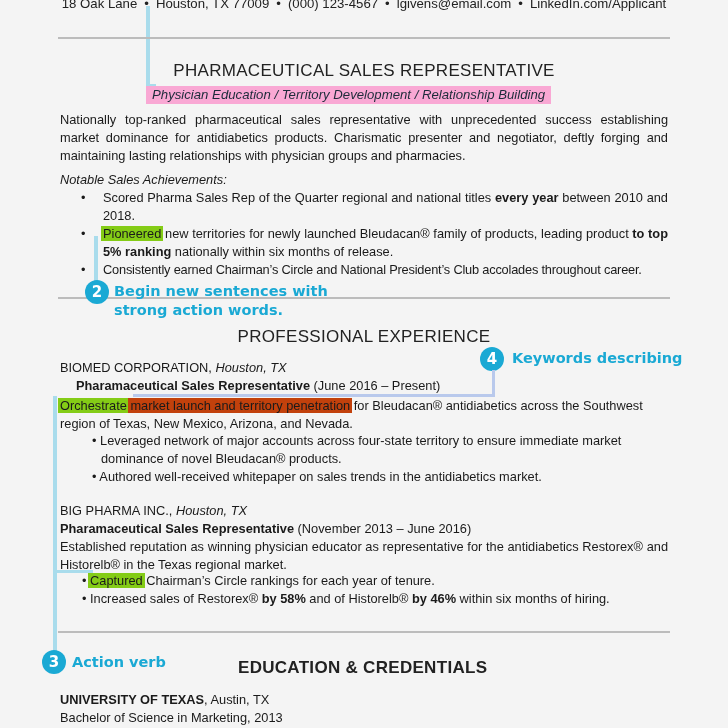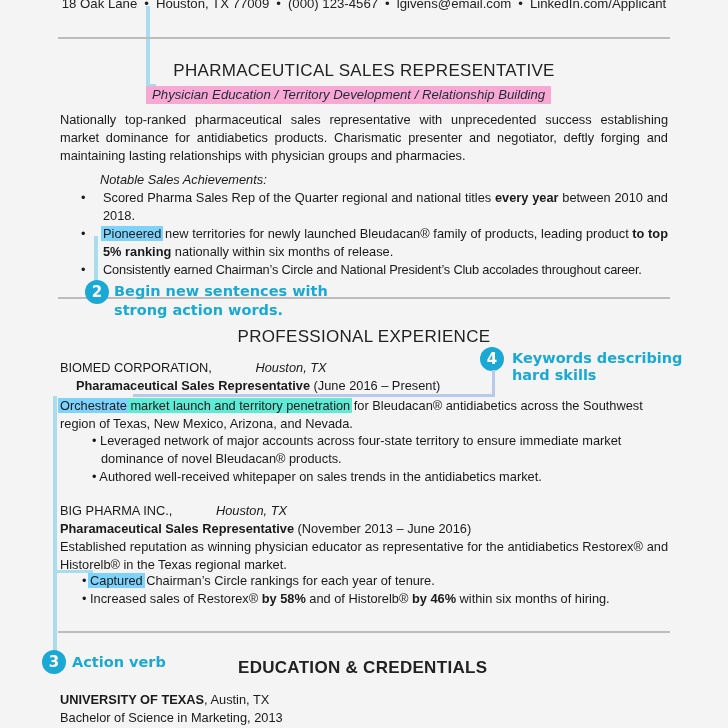--- a/index.html
+++ b/index.html
@@ -24,34 +24,34 @@
   }
   .subtitle-bar {
     background: #f9a8d4; color: #1d2b3a; font-style: italic;
     font-size: 13.2px; padding: 1px 6px 2px 6px;
   }
   .body-text { font-size: 12.8px; line-height: 18px; text-align: justify; }
   .line { font-size: 12.8px; line-height: 18px; white-space: nowrap; }
   ul.bul { margin: 0; padding: 0; list-style: none; }
   ul.bul li { position: relative; font-size: 12.8px; line-height: 18px; padding-left: 0; }
   ul.bul li .dot { position: absolute; left: -22px; top: 0; }
-  .hl-action { background: #7dd3fc; padding: 0 2px; margin: 0 -2px; }
-  .hl-keyword { background: #5eead4; padding: 0 2px; margin: 0 -2px; }
+  .hl-action { background: #84cc16; padding: 0 2px; margin: 0 -2px; }
+  .hl-keyword { background: #c2410c; padding: 0 2px; margin: 0 -2px; }
   .badge {
     width: 24px; height: 24px; border-radius: 50%;
     background: #1aa9d4; color: #fff; font-weight: bold;
     font-size: 15px; line-height: 24px; text-align: center;
     font-family: "DejaVu Sans", sans-serif;
   }
   .callout {
     color: #1aa9d4; font-weight: bold; font-size: 14.5px; line-height: 19px;
     font-family: "DejaVu Sans", sans-serif;
   }
   b { font-weight: bold; }
-  i { font-style: italic; margin-left: 40px; }
+  i { font-style: italic; }
 </style>
 </head>
 <body>
 
 <div class="abs contact">
   <span>18 Oak Lane</span><span class="sep">•</span><span>Houston, TX 77009</span><span class="sep">•</span><span>(000) 123-4567</span><span class="sep">•</span><span>lgivens@email.com</span><span class="sep">•</span><span>LinkedIn.com/Applicant</span>
 </div>
 
 <div class="abs vline" style="left:146px; top:6px; height:82px;"></div>
 <div class="abs vline" style="left:146px; top:84px; width:10px; height:4px;"></div>
@@ -91,21 +91,20 @@
 <div class="abs callout" style="left:114px; top:282px;">
   <div>Begin new sentences with</div>
   <div>strong action words.</div>
 </div>
 
 <div class="abs section-title" style="left:0; width:728px; top:327px;">PROFESSIONAL EXPERIENCE</div>
 
 <div class="abs badge" style="left:480px; top:347px;">4</div>
 <div class="abs callout" style="left:512px; top:350px; line-height:17px;">
   <div>Keywords describing</div>
-  <div>hard skills</div>
 </div>
 <div class="abs vline2" style="left:492px; top:370px; width:3px; height:26px;"></div>
 <div class="abs vline2" style="left:133px; top:394px; width:362px; height:3px;"></div>
 
 <div class="abs line" style="left:60px; top:359px;">
   <span>BIOMED CORPORATION,</span> <i>Houston, TX</i>
 </div>
 <div class="abs line" style="left:60px; top:377px;padding-left:16px;">
   <b>Pharamaceutical Sales Representative</b> <span>(June 2016 – Present)</span>
 </div>

